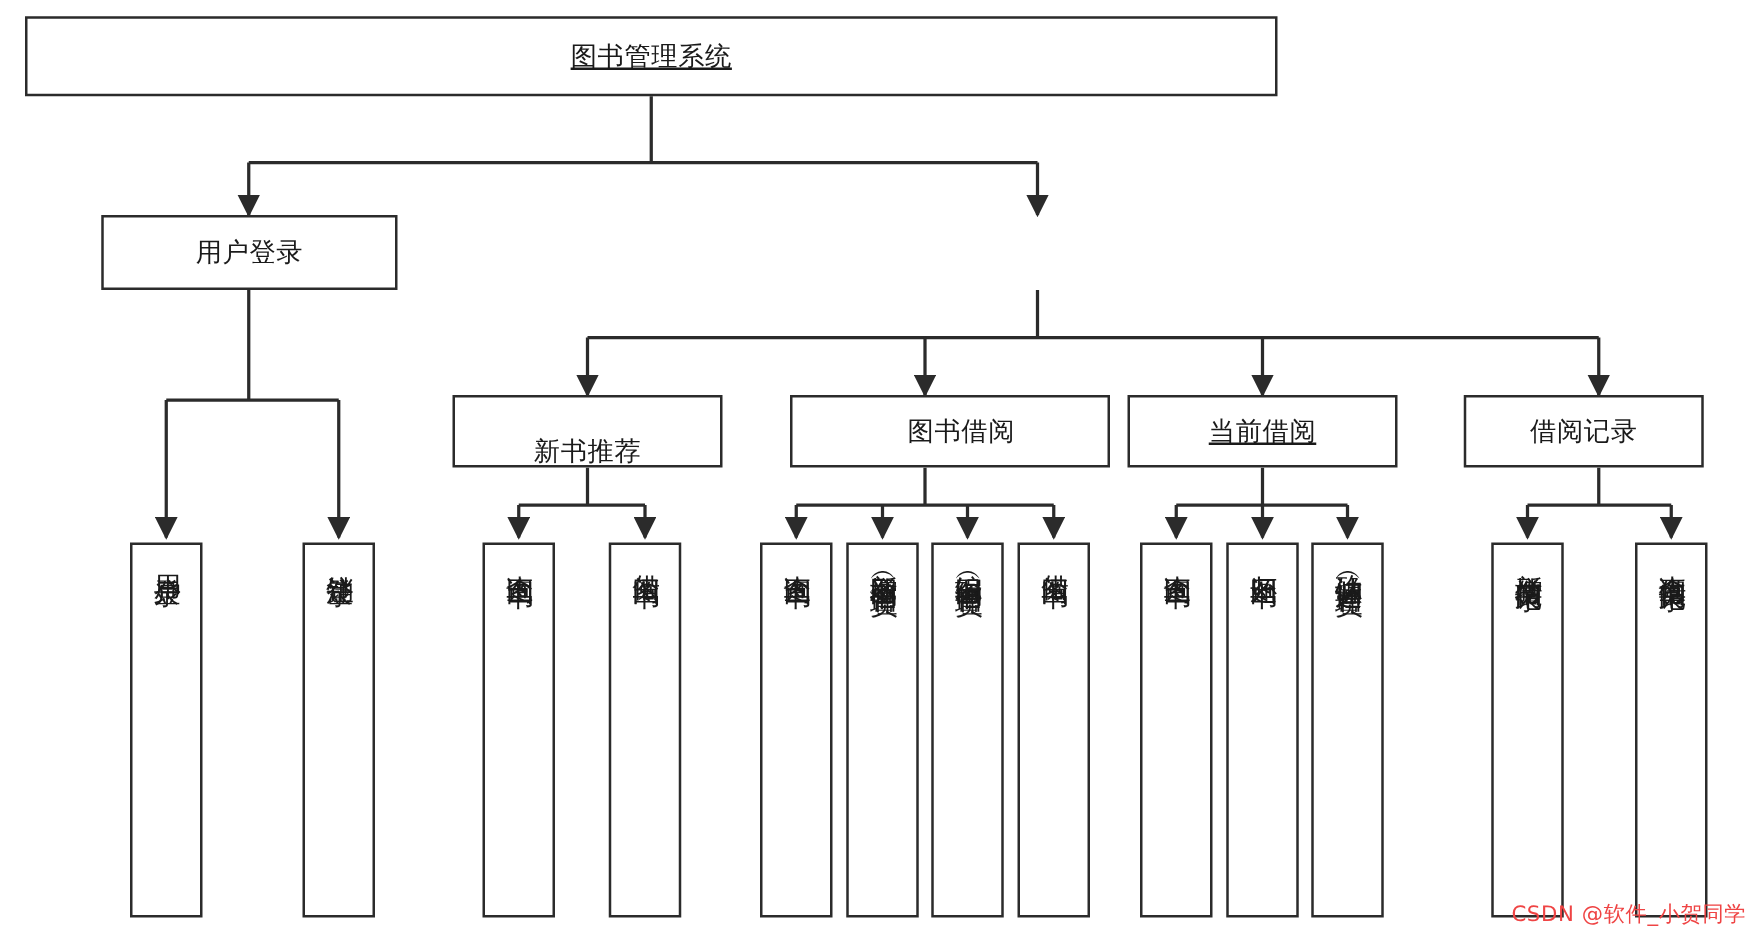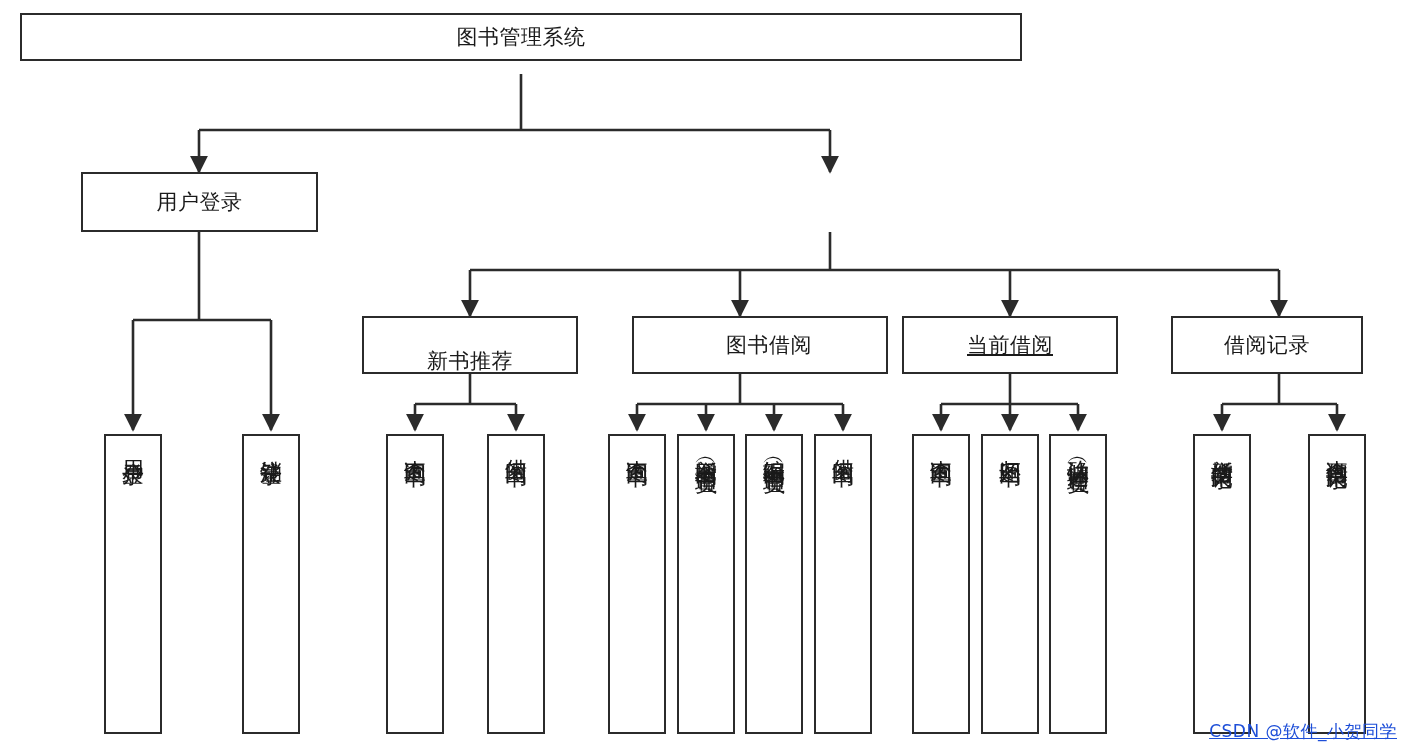--- a/index.html
+++ b/index.html
@@ -58,25 +58,24 @@
     font-size: 22px;
     line-height: 1.18;
     letter-spacing: 2px;
     white-space: pre;
   }
   #watermark {
     position: absolute;
     right: 8px;
     bottom: 4px;
     font-size: 17px;
-    color: #1d4ed8;
+    color: #ef4444;
     letter-spacing: 0.5px;
     white-space: nowrap;
     user-select: none;
-    text-decoration: underline;
   }
 </style>
 </head>
 <body>
 
 <div id="diagram-root">
 
   <svg id="edge-layer" viewBox="0 0 1405 747" width="1405" height="747" xmlns="http://www.w3.org/2000/svg">
     <defs>
       <marker id="arrow" viewBox="0 0 10 10" refX="9" refY="5" markerWidth="7" markerHeight="7" orient="auto-start-reverse">
@@ -120,21 +119,21 @@
       <path d="M 1010 404 L 1010 430" marker-end="url(#arrow)"></path>
       <path d="M 1078 404 L 1078 430" marker-end="url(#arrow)"></path>
 
       <path d="M 1279 374 L 1279 404"></path>
       <path d="M 1222 404 L 1337 404"></path>
       <path d="M 1222 404 L 1222 430" marker-end="url(#arrow)"></path>
       <path d="M 1337 404 L 1337 430" marker-end="url(#arrow)"></path>
     </g>
   </svg>
 
-  <div class="node horiz" style="left:20px; top:13px; width:1002px; height:48px;">
+  <div class="node horiz" style="left:20px; top:13px; width:1002px; height:64px;text-decoration:underline;">
     <span class="node-label">图书管理系统</span>
   </div>
 
   <div class="node horiz" style="left:81px; top:172px; width:237px; height:60px;">
     <span class="node-label">用户登录</span>
   </div>
 
   <div class="node horiz" style="left:362px; top:316px; width:216px; height:58px;align-items:flex-end;">
     <span class="node-label">新书推荐</span>
   </div>

